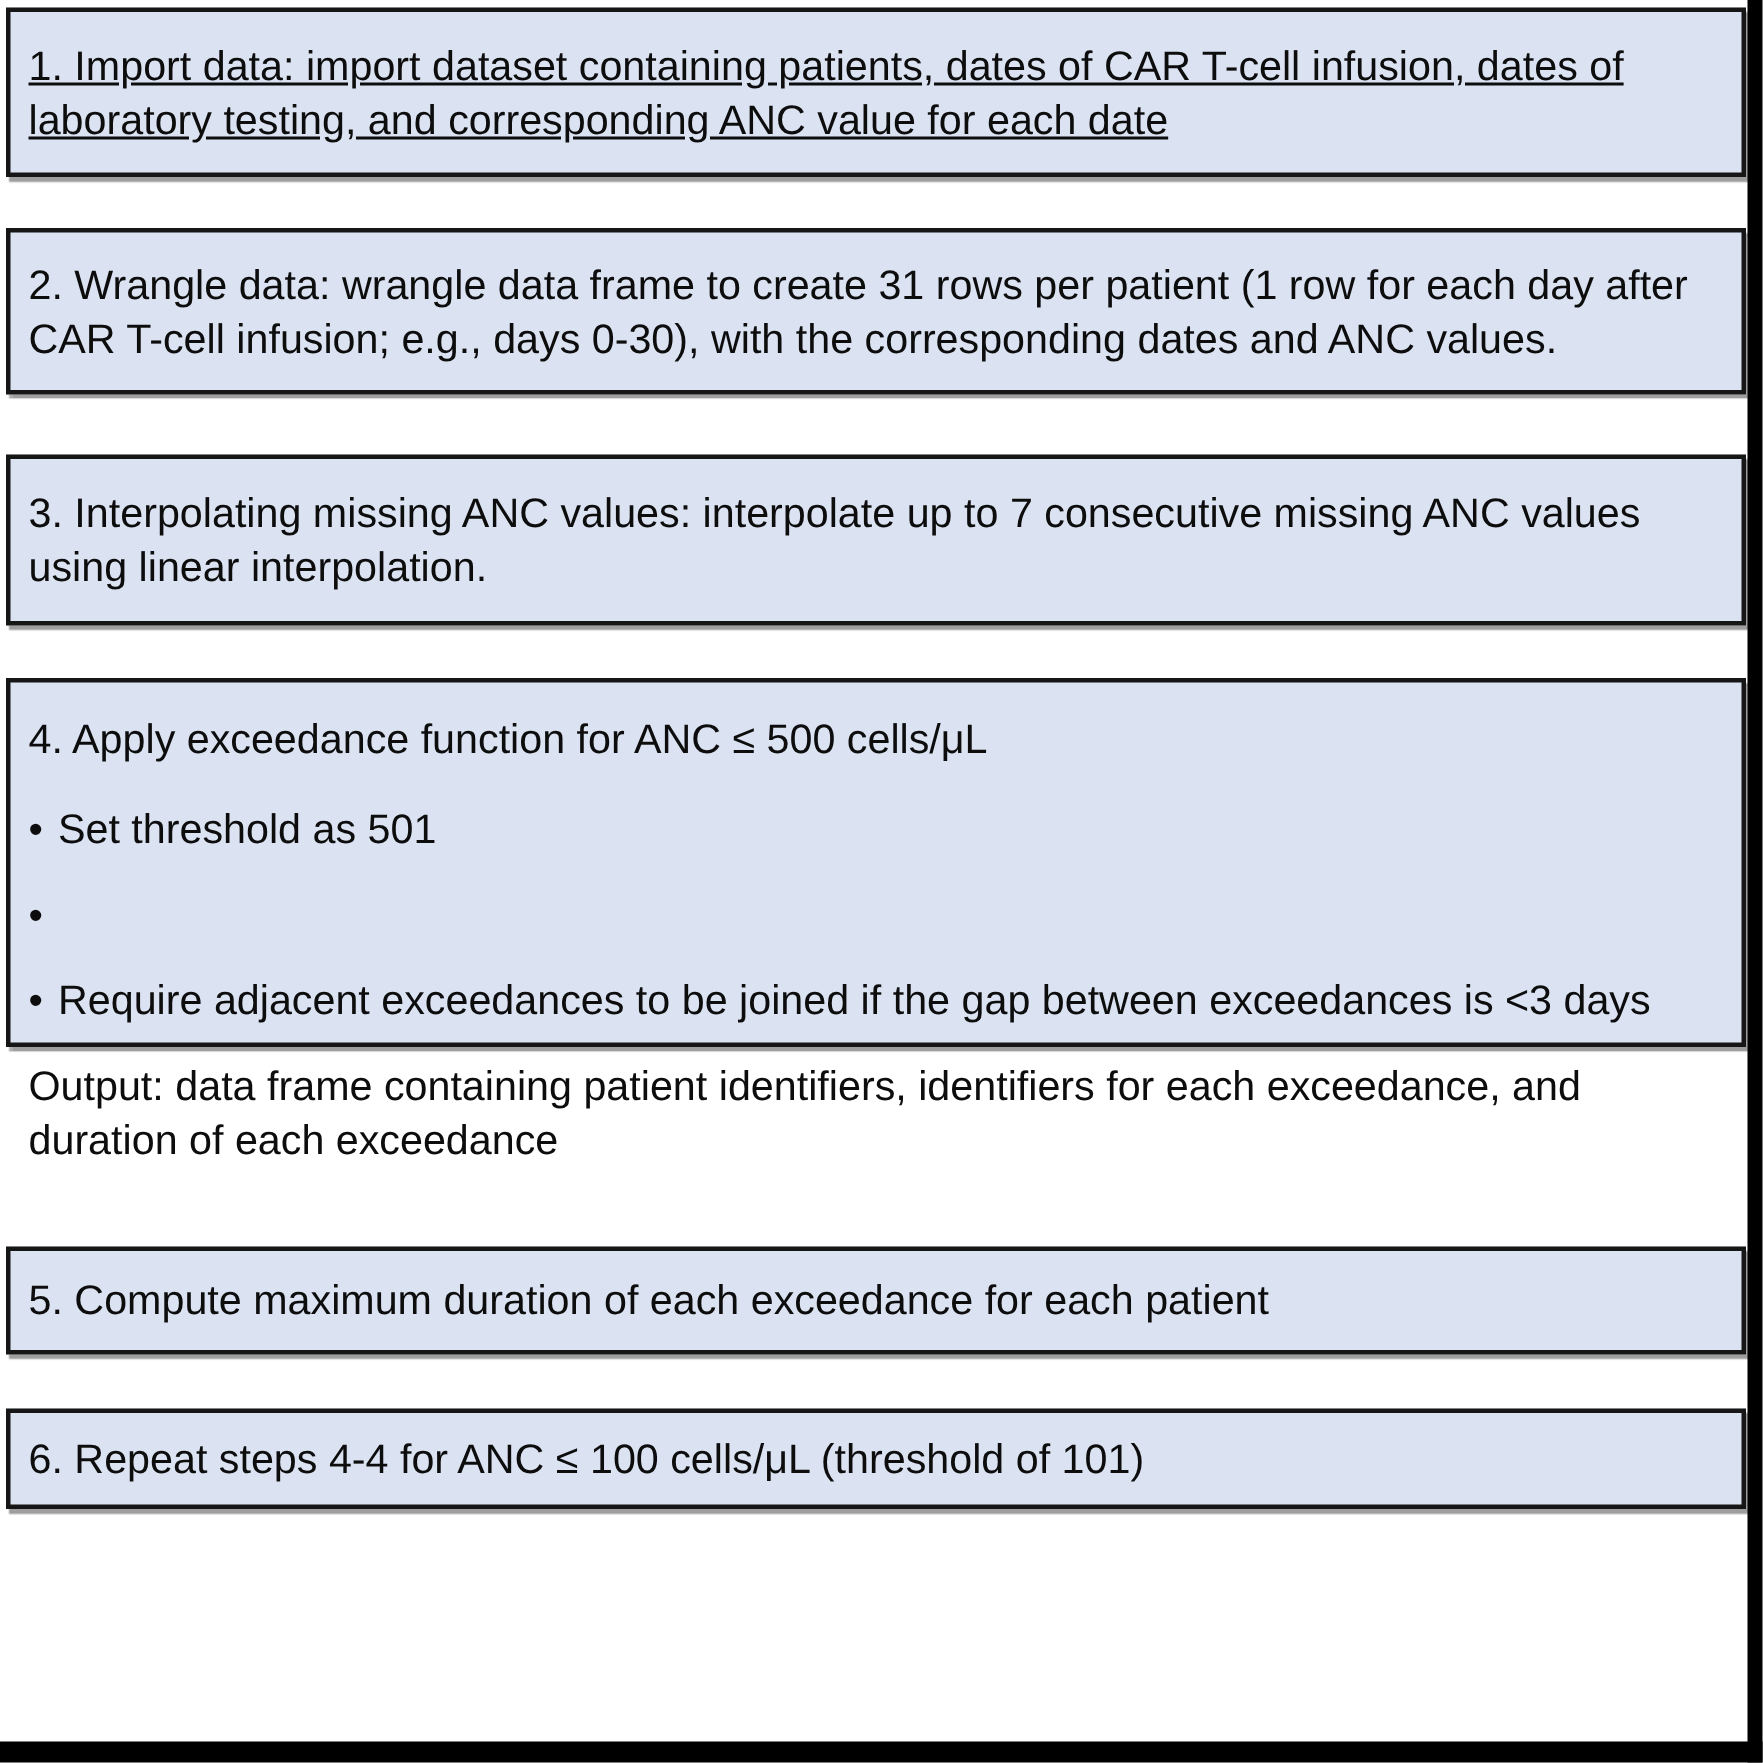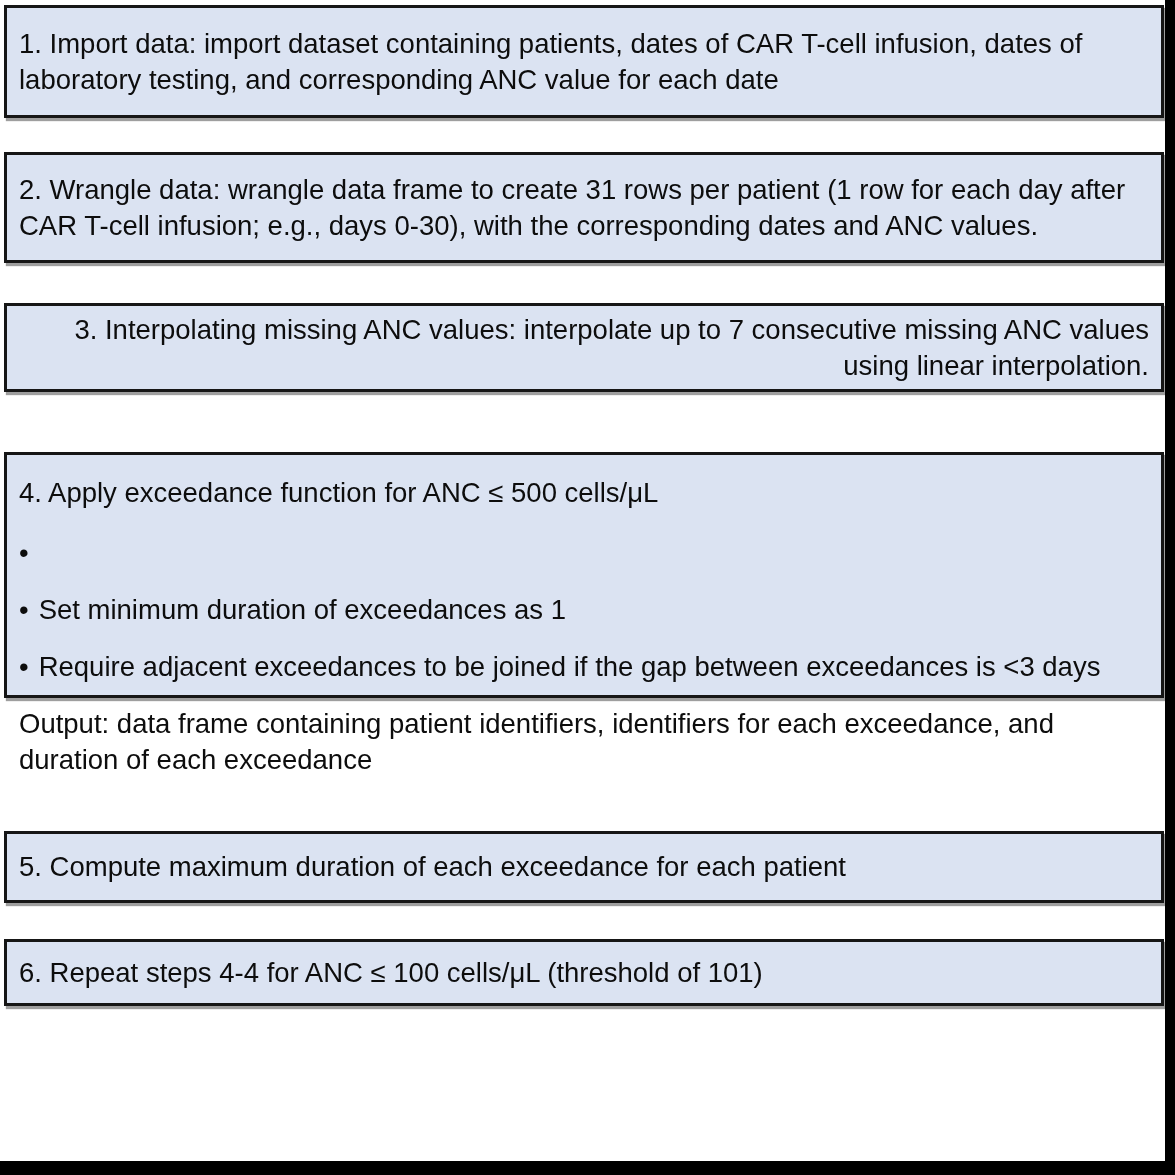--- a/index.html
+++ b/index.html
@@ -43,23 +43,23 @@
     font-size: 27.5px;
     line-height: 36px;
     padding: 0 12px;
   }
   .center-v {
     display: flex;
     align-items: center;
   }
   .step-text { display: block; }
   
-  #box1 { top: 5px;    height: 113px; }
+  #box1 { top: 5px;    height: 113px; text-decoration: underline; }
   #box2 { top: 152px;  height: 111px; }
-  #box3 { top: 303px;  height: 89px; text-align: right; }
+  #box3 { top: 303px;  height: 114px; }
   #box4 { top: 452px;  height: 246px; padding-top: 20px; }
   #box5 { top: 831px;  height: 72px;  }
   #box6 { top: 939px;  height: 67px;  }
   #box7 { top: 1044px; height: 112px; }
   
   .box4-title { margin-bottom: 24px; }
   .bullet-row {
     display: flex;
     align-items: baseline;
     margin-bottom: 21px;
@@ -85,24 +85,24 @@
   </div>
 
   <div id="box3" class="step-box center-v">
     <span class="step-text">3. Interpolating missing ANC values: interpolate up to 7 consecutive missing ANC values using linear interpolation.</span>
   </div>
 
   <div id="box4" class="step-box">
     <div class="box4-title">4. Apply exceedance function for ANC ≤ 500 cells/μL</div>
     <div class="bullet-row">
       <span class="bullet-glyph">•</span>
+      <span class="step-text">Set threshold as 501</span>
     </div>
     <div class="bullet-row">
       <span class="bullet-glyph">•</span>
-      <span class="step-text">Set minimum duration of exceedances as 1</span>
     </div>
     <div class="bullet-row">
       <span class="bullet-glyph">•</span>
       <span class="step-text">Require adjacent exceedances to be joined if the gap between exceedances is &lt;3 days</span>
     </div>
     <div class="box4-output">Output: data frame containing patient identifiers, identifiers for each exceedance, and duration of each exceedance</div>
   </div>
 
   <div id="box5" class="step-box center-v">
     <span class="step-text">5. Compute maximum duration of each exceedance for each patient</span>

